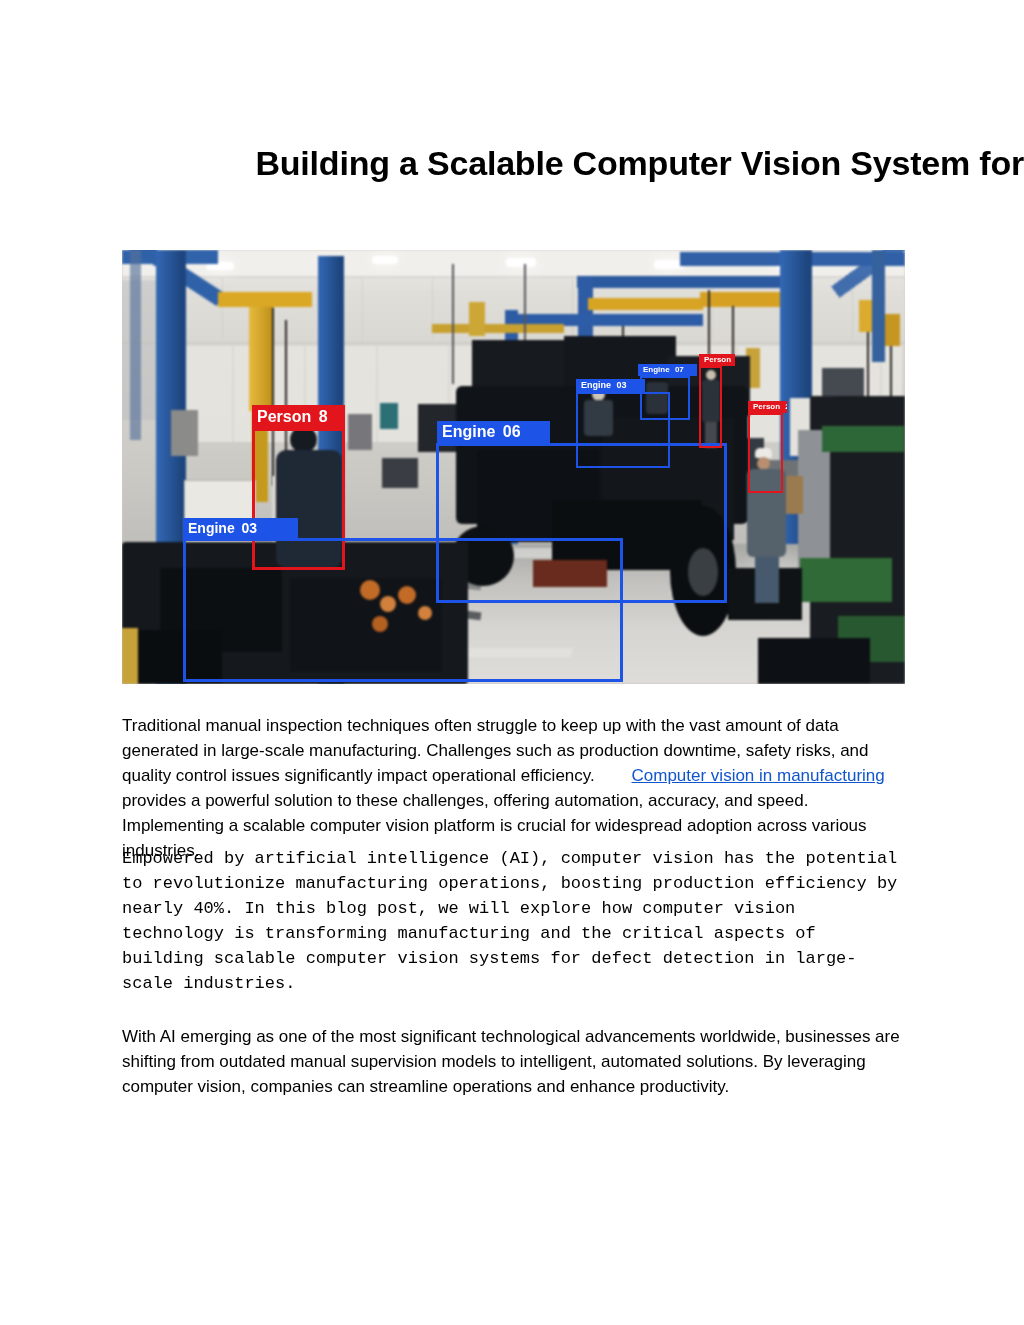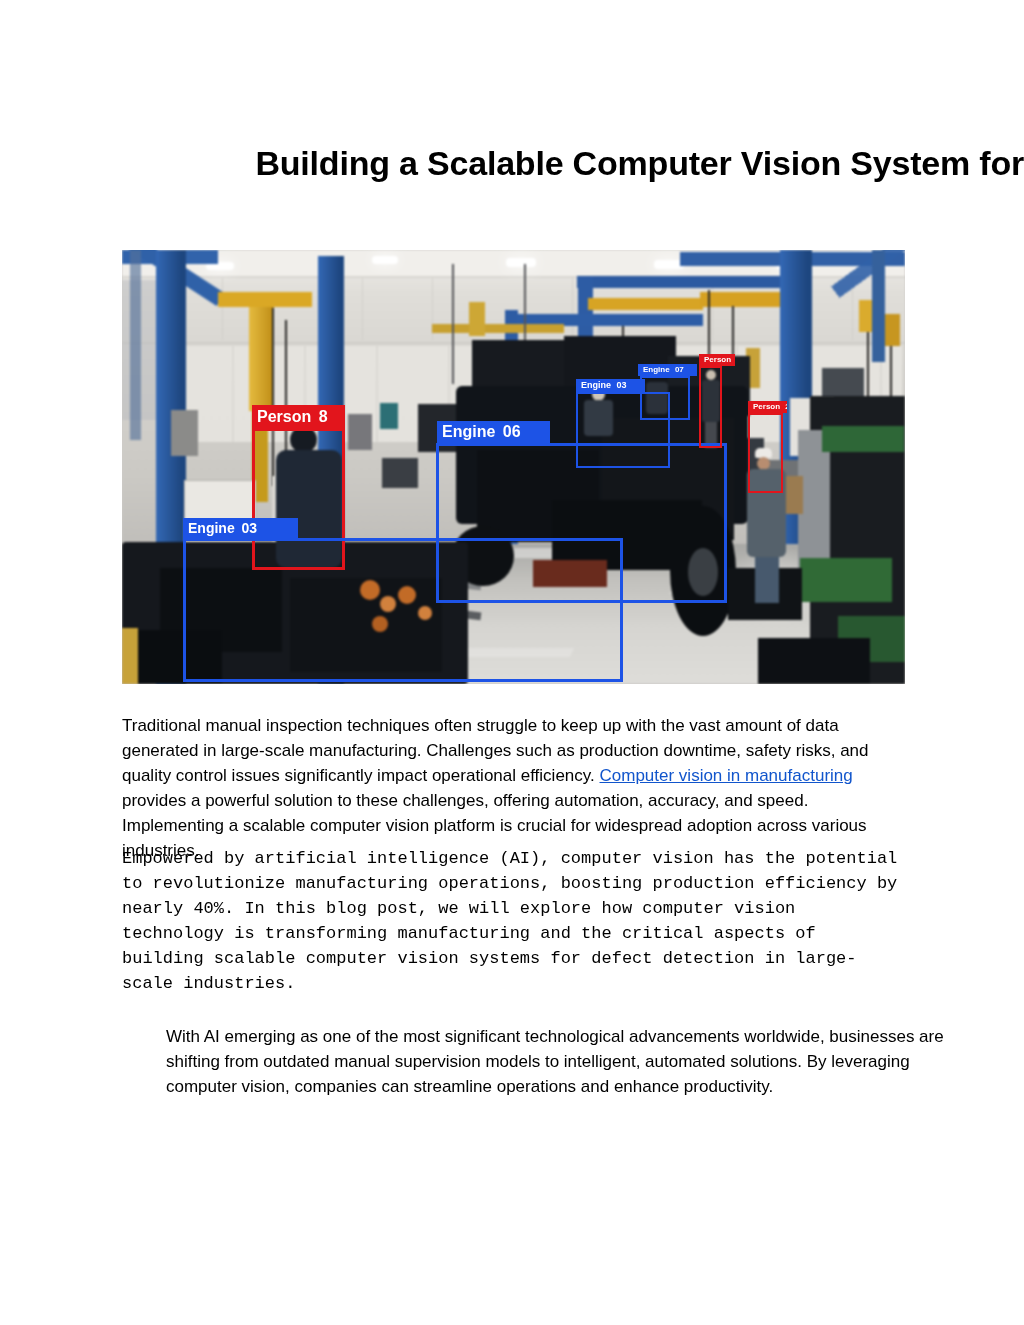--- a/index.html
+++ b/index.html
@@ -9,24 +9,24 @@
     font-size:34px;font-weight:bold;line-height:45px;letter-spacing:-.2px;}
   h1.title .tl{display:block;white-space:nowrap;}
   figure.photo{margin:0;position:absolute;left:122px;top:250px;width:783px;height:434px;overflow:hidden;background:#cfcdc8;}
   .layer{position:absolute;inset:0;}
   .blur{filter:blur(1.1px) saturate(.96);}
   .s{position:absolute;}
   .anno-box{position:absolute;box-sizing:border-box;}
   .anno-label{position:absolute;color:#fff;font-weight:bold;white-space:nowrap;word-spacing:3px;
     font-family:"Liberation Sans",sans-serif;overflow:hidden;}
   .para{position:absolute;left:122px;width:778px;font-size:17px;line-height:25px;margin:0;}
-  .para a{text-decoration:underline;cursor:pointer;}
+  .para a{text-decoration:underline;cursor:pointer;margin-left:32px;}
   #p1{top:713px;}
   #p2{top:846px;font-family:Liberation Mono, monospace;}
-  #p3{top:1024px;margin-left:44px;}
+  #p3{top:1024px;}
 </style>
 </head>
 <body>
 
 <div class="doc">
 
   <h1 class="title">
     <span class="tl">Building a Scalable Computer Vision System for</span>
   </h1>
 

